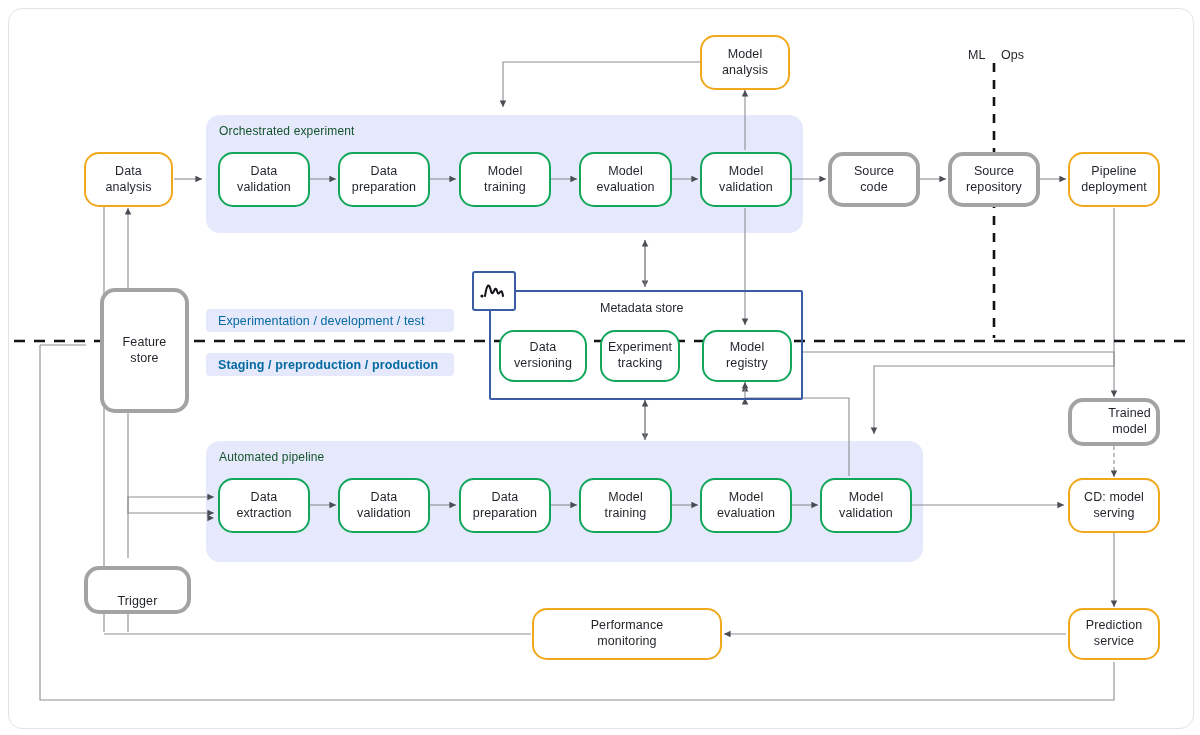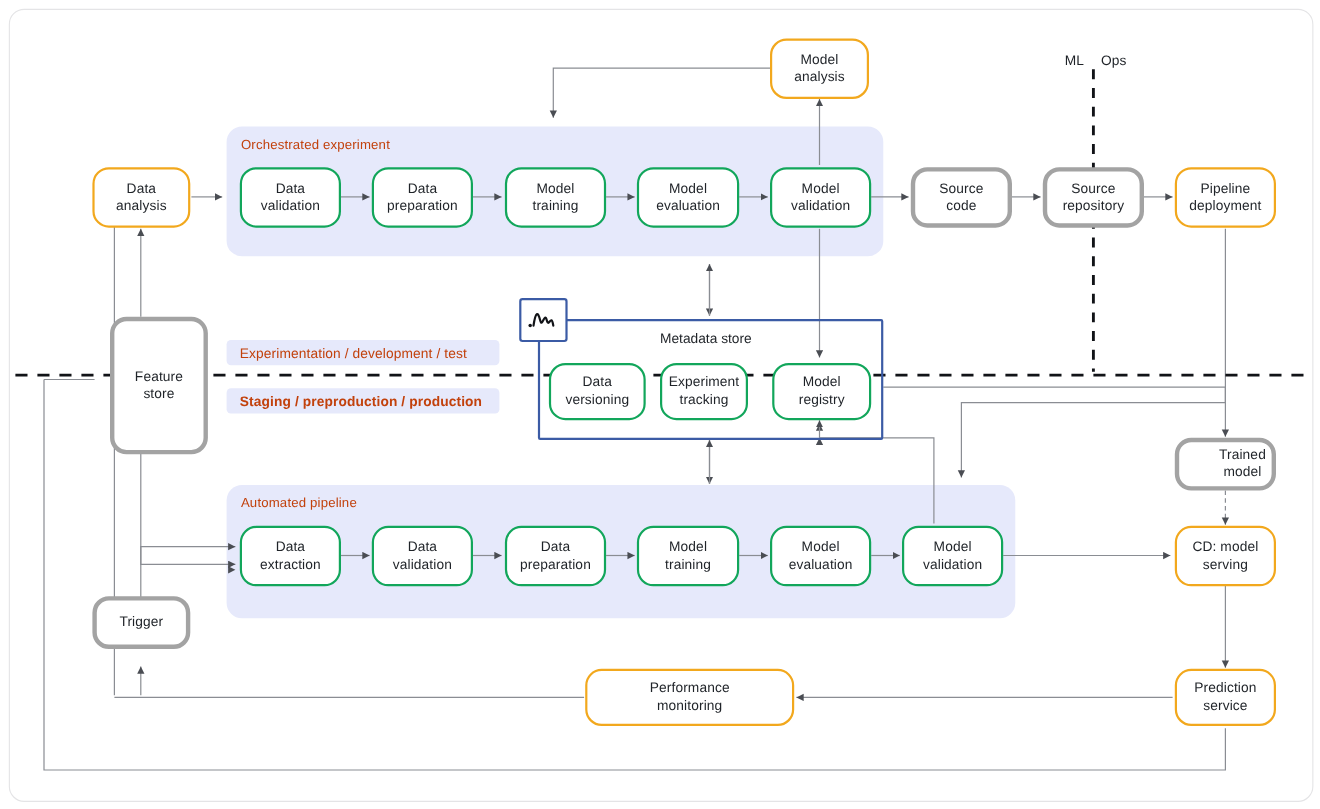--- a/index.html
+++ b/index.html
@@ -8,23 +8,23 @@
   #frame{position:absolute;left:8px;top:8px;width:1184px;height:719px;border:1px solid #e4e4e6;border-radius:14px;background:#fff;}
   svg.layer{position:absolute;left:0;top:0;width:1200px;height:735px;pointer-events:none;}
   .node{position:absolute;box-sizing:border-box;background:#ffffff;border-radius:15px;
         display:flex;align-items:center;justify-content:center;text-align:center;
         font-size:12.5px;line-height:1.25;color:#1f2328;letter-spacing:.1px;}
   .n-green{border:2px solid #12A65B;}
   .n-blue{border:4px solid #a3a3a3;}
   .n-orange{border:2px solid #F2A81D;}
   .n-meta{border:2px solid #3B5BA5;background:transparent;border-radius:2px;}
   .group{position:absolute;background:#e6e9fb;border-radius:14px;}
-  .group-label{position:absolute;font-size:12px;color:#c2410c;letter-spacing:.15px;}
+  .group-label{position:absolute;font-size:12px;color:#14532d;letter-spacing:.15px;}
   .pill{position:absolute;background:#e6e9fb;border-radius:4px;display:flex;align-items:center;
-        padding:0 12px;font-size:12.5px;color:#c2410c;letter-spacing:.1px;}
+        padding:0 12px;font-size:12.5px;color:#0369a1;letter-spacing:.1px;}
   .metatitle{position:absolute;font-size:12.5px;color:#1f2328;}
   .mlops{position:absolute;font-size:12.5px;color:#1f2328;}
   .wave{position:absolute;box-sizing:border-box;border:2px solid #3B5BA5;background:#fff;
         border-radius:3px;display:flex;align-items:center;justify-content:center;}
 </style>
 </head>
 <body>
 
 <div id="canvas">
   <div id="frame"></div>
@@ -144,21 +144,21 @@
   <div class="node n-orange" style="left:84px;top:152px;width:89px;height:55px;">
     <span>
       <span>Data</span><br><span>analysis</span>
     </span>
   </div>
   <div class="node n-blue" style="left:100px;top:288px;width:89px;height:125px;">
     <span>
       <span>Feature</span><br><span>store</span>
     </span>
   </div>
-  <div class="node n-blue" style="left:84px;top:542px;width:89px;height:48px;">
+  <div class="node n-blue" style="left:84px;top:566px;width:107px;height:48px;align-items:flex-end;">
     <span>Trigger</span>
   </div>
 
   <div class="node n-orange" style="left:700px;top:35px;width:90px;height:55px;">
     <span>
       <span>Model</span><br><span>analysis</span>
     </span>
   </div>
 
   <div class="node n-green" style="left:218px;top:152px;width:92px;height:55px;">

